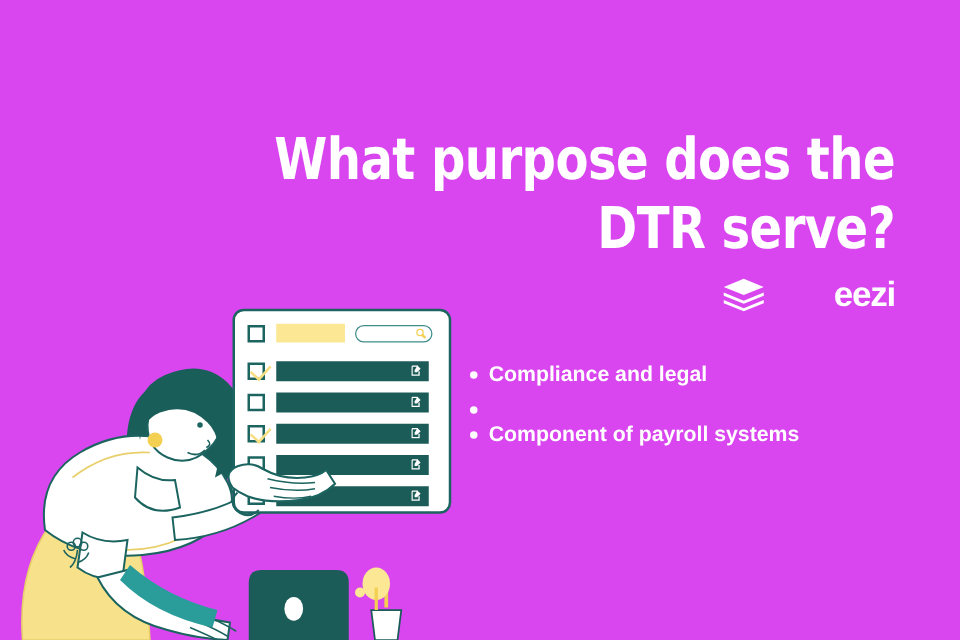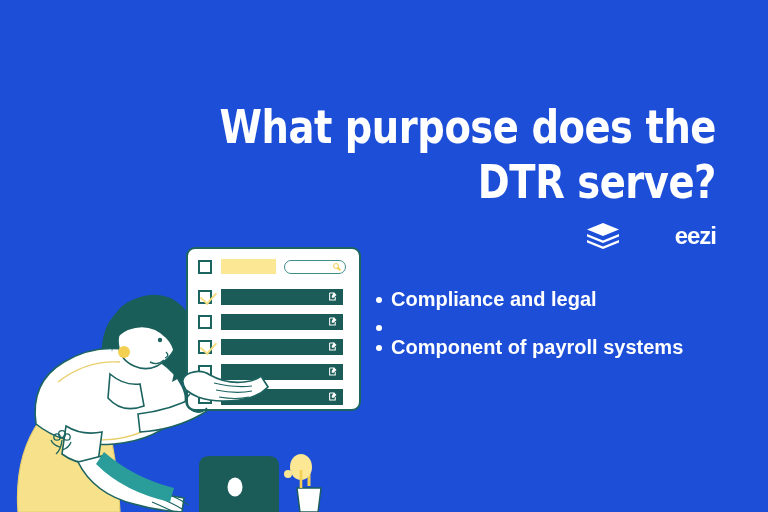--- a/index.html
+++ b/index.html
@@ -6,21 +6,21 @@
   html,body { width:768px; height:512px; }
   body {
     font-family:"Liberation Sans", sans-serif;
     background:#2a9d9b;
     overflow:hidden;
     position:relative;
   }
   #stage {
     position:absolute; left:0; top:0;
     width:768px; height:512px;
-    background:#1d4ed8;
+    background:#d946ef;
     overflow:hidden;
   }
 
   
   #heading {
     position:absolute;
     right:52px;
     top:100px;
     width:560px;
     text-align:right;
@@ -39,21 +39,21 @@
   #logo {
     position:absolute;
     right:52px;
     top:220px;
     display:flex;
     align-items:center;
     gap:8px;
   }
   #logo .logo-word {
     color:#ffffff;
-    font-size:24px;
+    font-size:28px;
     font-weight:bold;
     letter-spacing:-1px;
     line-height:32px;
     margin-left:47px;
   }
 
   
   #bullets {
     position:absolute;
     left:376px;
@@ -68,21 +68,21 @@
   }
   #bullets .dot {
     width:6px; height:6px;
     border-radius:50%;
     background:#ffffff;
     margin-top:9px;
     flex:none;
   }
   #bullets .btext {
     color:#ffffff;
-    font-size:20px;
+    font-size:17px;
     font-weight:bold;
     line-height:23px;
     white-space:nowrap;
   }
 
   
   #checklist {
     position:absolute;
     left:186px; top:247px;
     width:175px; height:164px;

